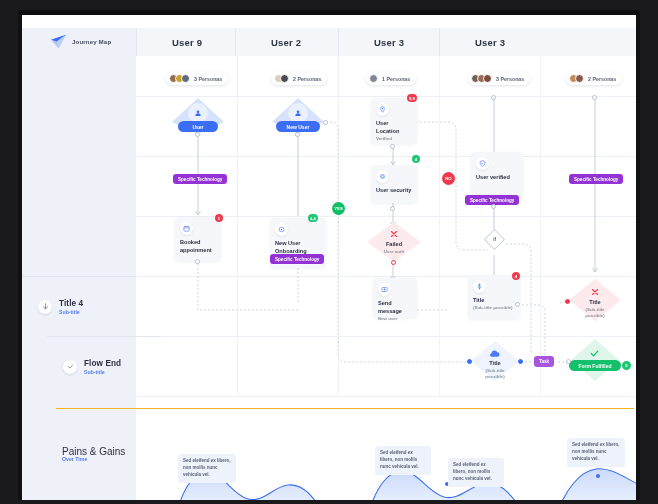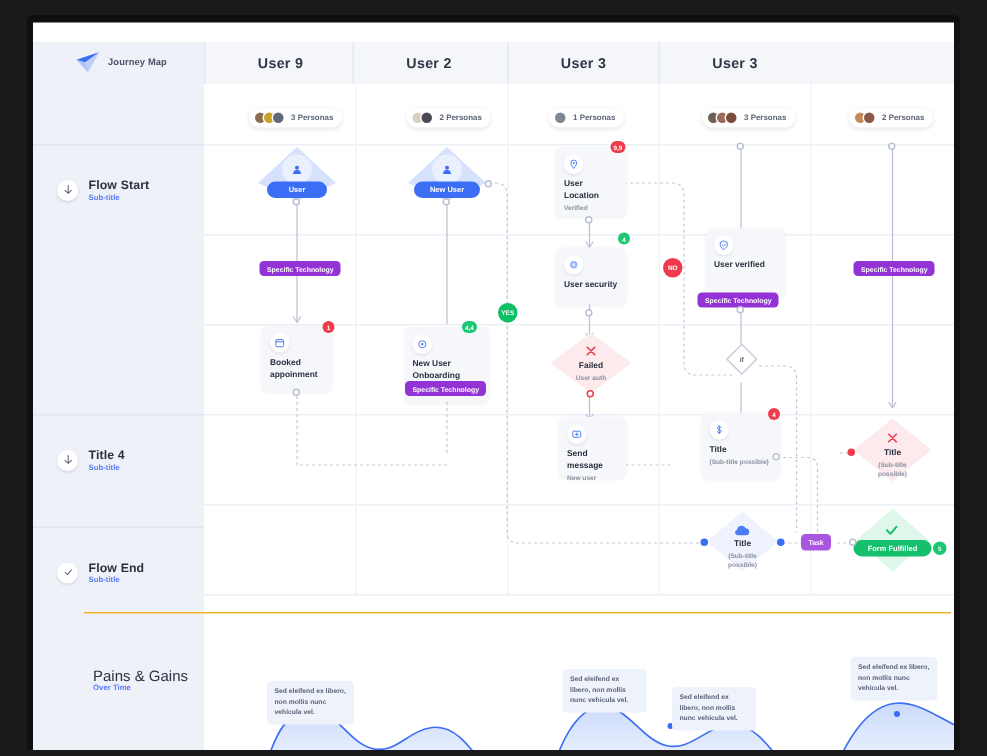--- a/index.html
+++ b/index.html
@@ -236,43 +236,32 @@
     <div class="grid-line" style="top:146px;"></div>
     <div class="grid-line" style="top:206px;"></div>
     <div class="grid-line" style="top:266px;"></div>
     <div class="grid-line" style="top:326px;"></div>
     <div class="grid-line" style="top:386px;"></div>
     <div class="col-line" style="left:219px;height:340px;"></div>
     <div class="col-line" style="left:320px;height:340px;"></div>
     <div class="col-line" style="left:421px;height:340px;"></div>
     <div class="col-line" style="left:522px;height:340px;"></div>
 
-    <div class="side-row" style="top:86px;height:60px;">
-      <span class="side-icon">
-        <svg width="7" height="7" viewBox="0 0 10 10">
-            <path d="M5 1 V8 M2 5.5 L5 8.4 L8 5.5" stroke="#5c6377" stroke-width="1" fill="none" stroke-linecap="round"></path>
-          </svg>
-      </span>
-      <span>
-        <span class="side-txt-t" style="display:block">Flow Start</span>
-        <span class="side-txt-s" style="display:block">Sub-title</span>
-      </span>
-    </div>
     <div class="side-row" style="top:266px;height:60px;">
       <span class="side-icon">
         <svg width="7" height="7" viewBox="0 0 10 10">
             <path d="M5 1 V8 M2 5.5 L5 8.4 L8 5.5" stroke="#5c6377" stroke-width="1" fill="none" stroke-linecap="round"></path>
           </svg>
       </span>
       <span>
         <span class="side-txt-t" style="display:block">Title 4</span>
         <span class="side-txt-s" style="display:block">Sub-title</span>
       </span>
     </div>
-    <div class="side-row" style="top:341px;height:60px;">
+    <div class="side-row" style="top:326px;height:60px;margin-left:25px;">
       <span class="side-icon">
         <svg width="7" height="7" viewBox="0 0 10 10">
             <path d="M2 5 L4.2 7.2 L8 2.8" stroke="#5c6377" stroke-width="1" fill="none" stroke-linecap="round" stroke-linejoin="round"></path>
           </svg>
       </span>
       <span>
         <span class="side-txt-t" style="display:block">Flow End</span>
         <span class="side-txt-s" style="display:block">Sub-title</span>
       </span>
     </div>

